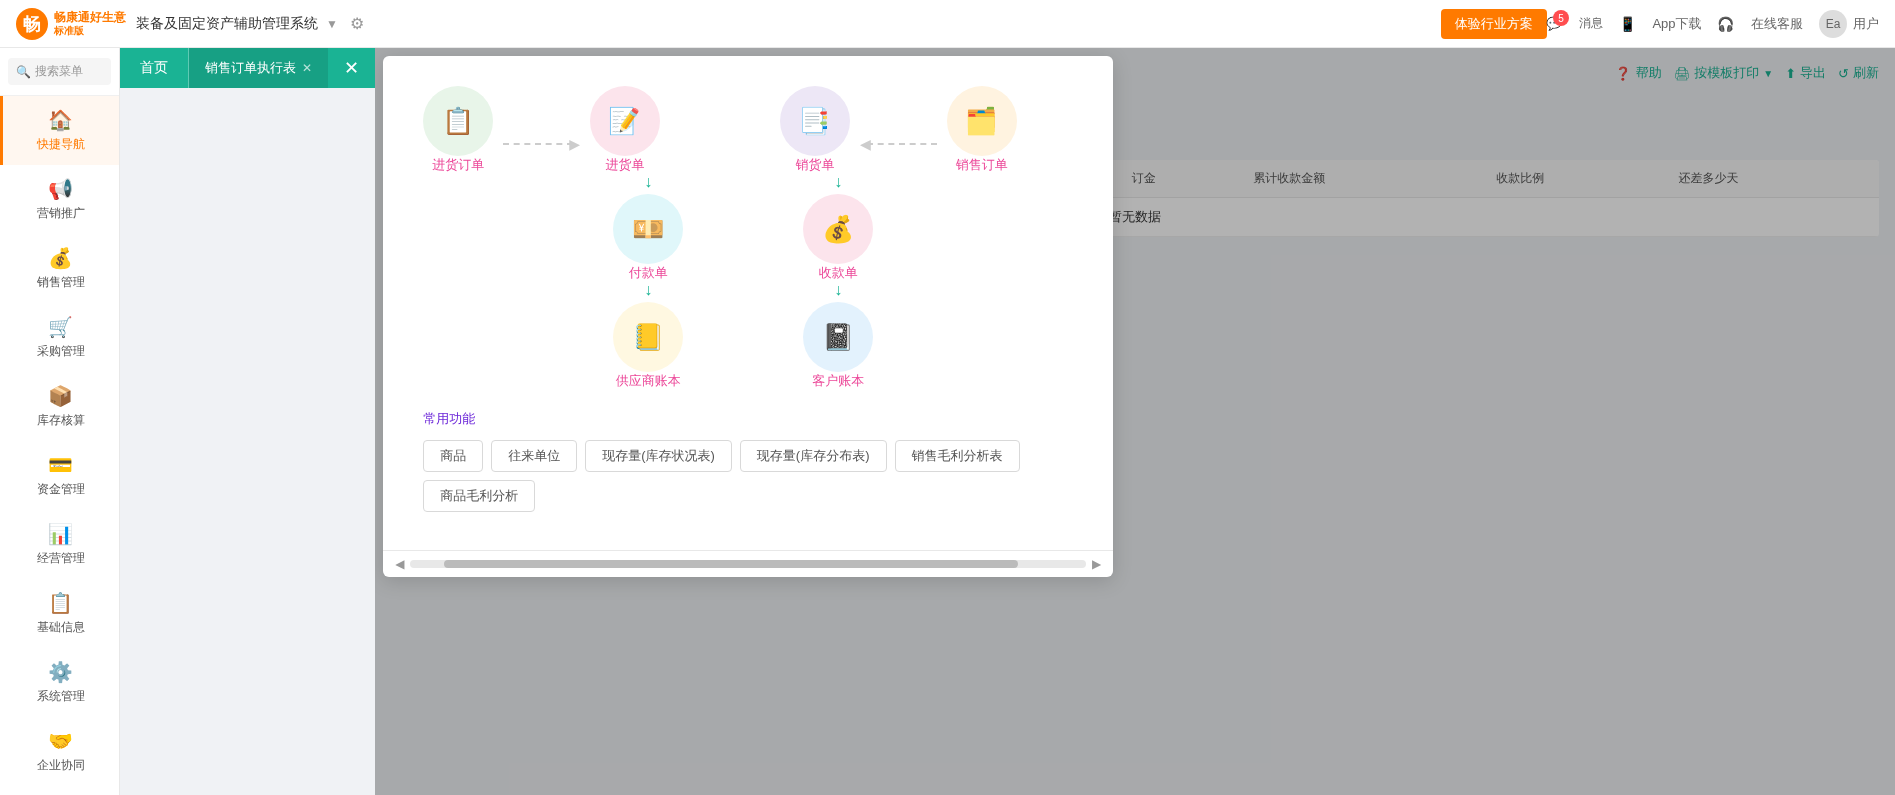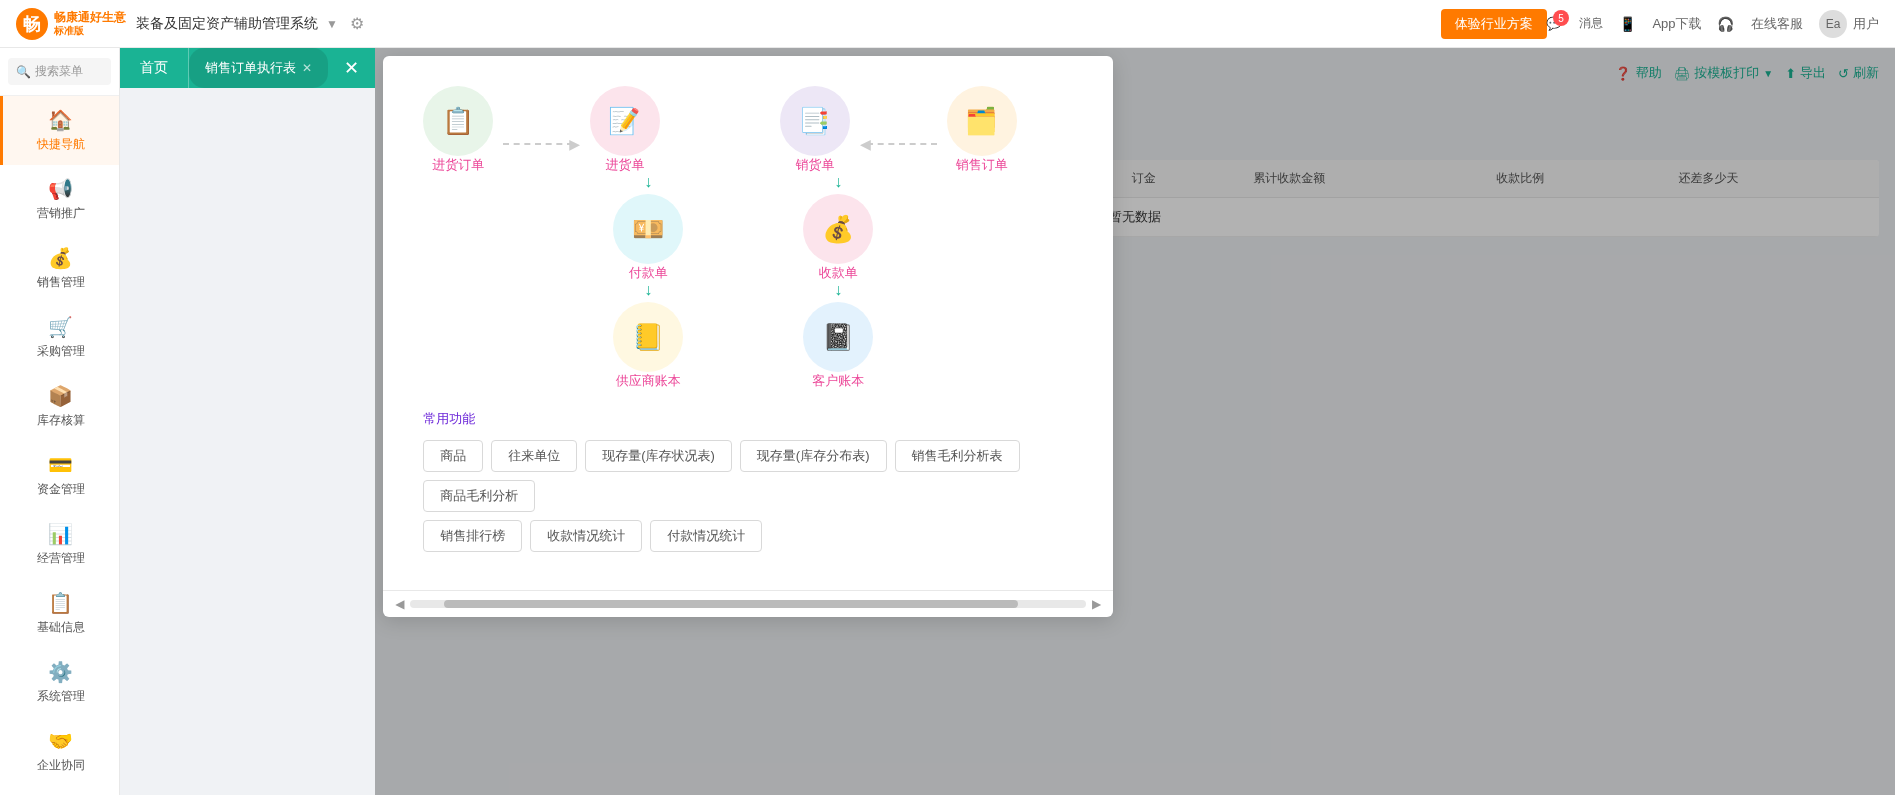--- a/index.html
+++ b/index.html
@@ -151,21 +151,20 @@
     .tab-item {
       padding: 0 16px;
       height: 100%;
       display: flex;
       align-items: center;
       gap: 6px;
       color: #fff;
       font-size: 13px;
       cursor: pointer;
       background: rgba(0,0,0,0.1);
-      border-radius: 15px;
     }
     .tab-close {
       color: rgba(255,255,255,0.7);
       cursor: pointer;
       font-size: 12px;
     }
     .tab-bar-close {
       margin-left: auto;
       padding: 0 16px;
       color: #fff;
@@ -689,25 +688,20 @@
           <div class="common-section">
             <div class="common-title">常用功能</div>
             <div class="btn-grid">
               <button class="func-btn">商品</button>
               <button class="func-btn">往来单位</button>
               <button class="func-btn">现存量(库存状况表)</button>
               <button class="func-btn">现存量(库存分布表)</button>
               <button class="func-btn">销售毛利分析表</button>
               <button class="func-btn">商品毛利分析</button>
             </div>
-            <div class="btn-grid">
-              <button class="func-btn">销售排行榜</button>
-              <button class="func-btn">收款情况统计</button>
-              <button class="func-btn">付款情况统计</button>
-            </div>
           </div>
         </div>
 
         <div class="popup-scrollbar">
           <span class="scroll-arrow">◀</span>
           <div class="scrollbar-track">
             <div class="scrollbar-thumb"></div>
           </div>
           <span class="scroll-arrow">▶</span>
         </div>

